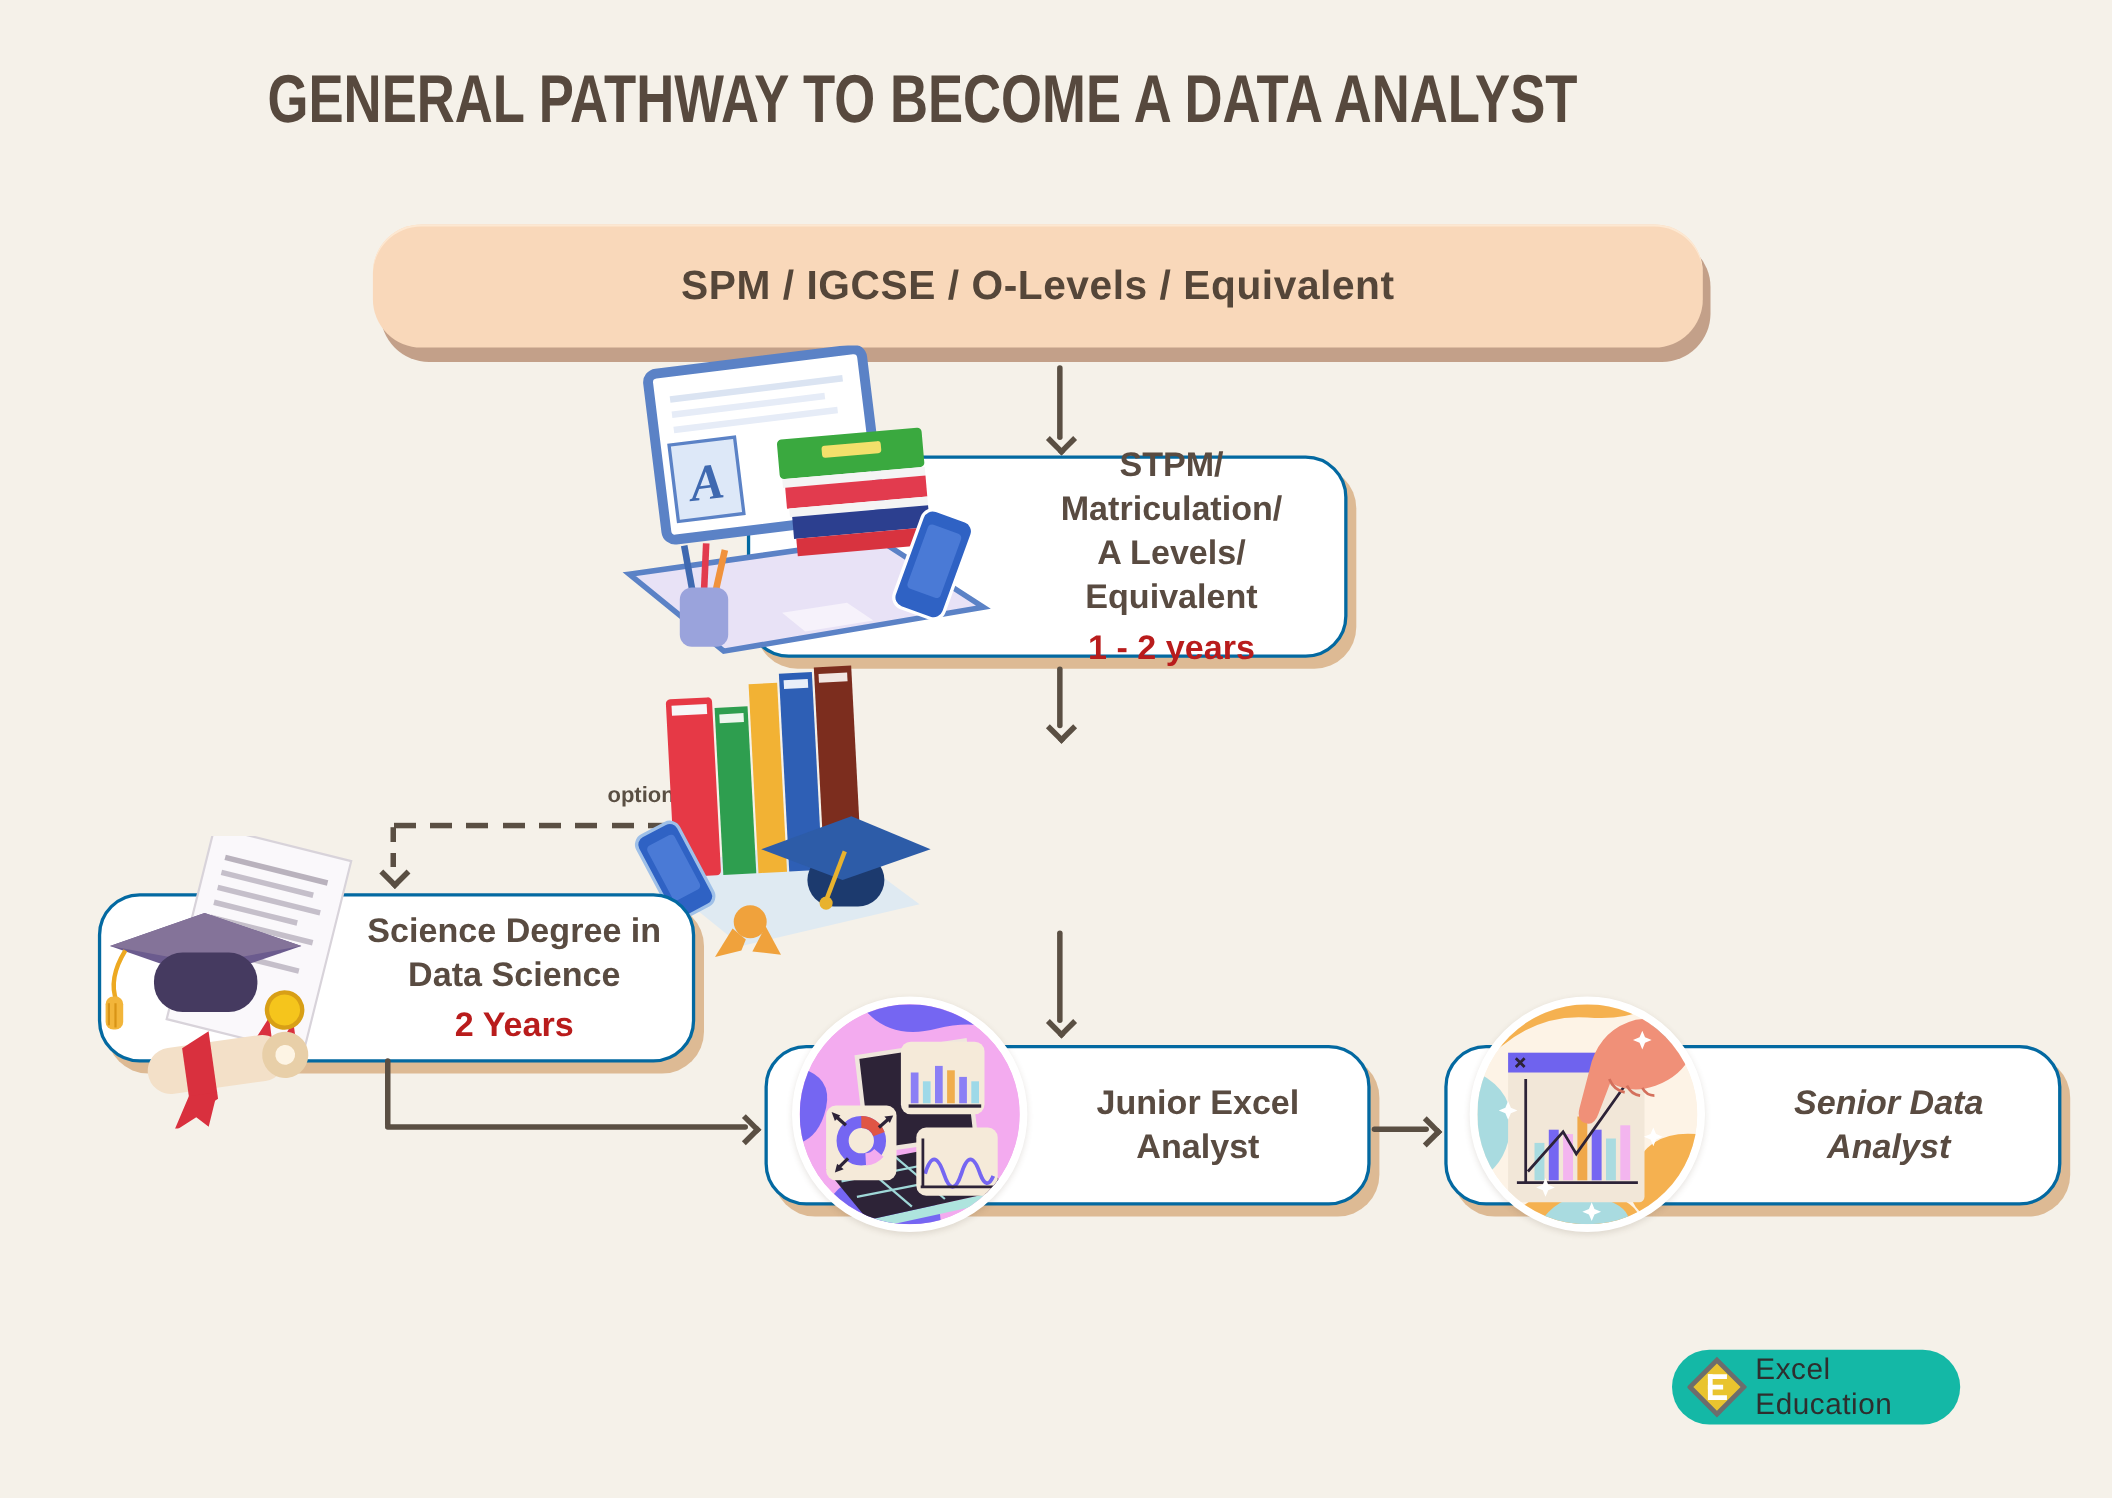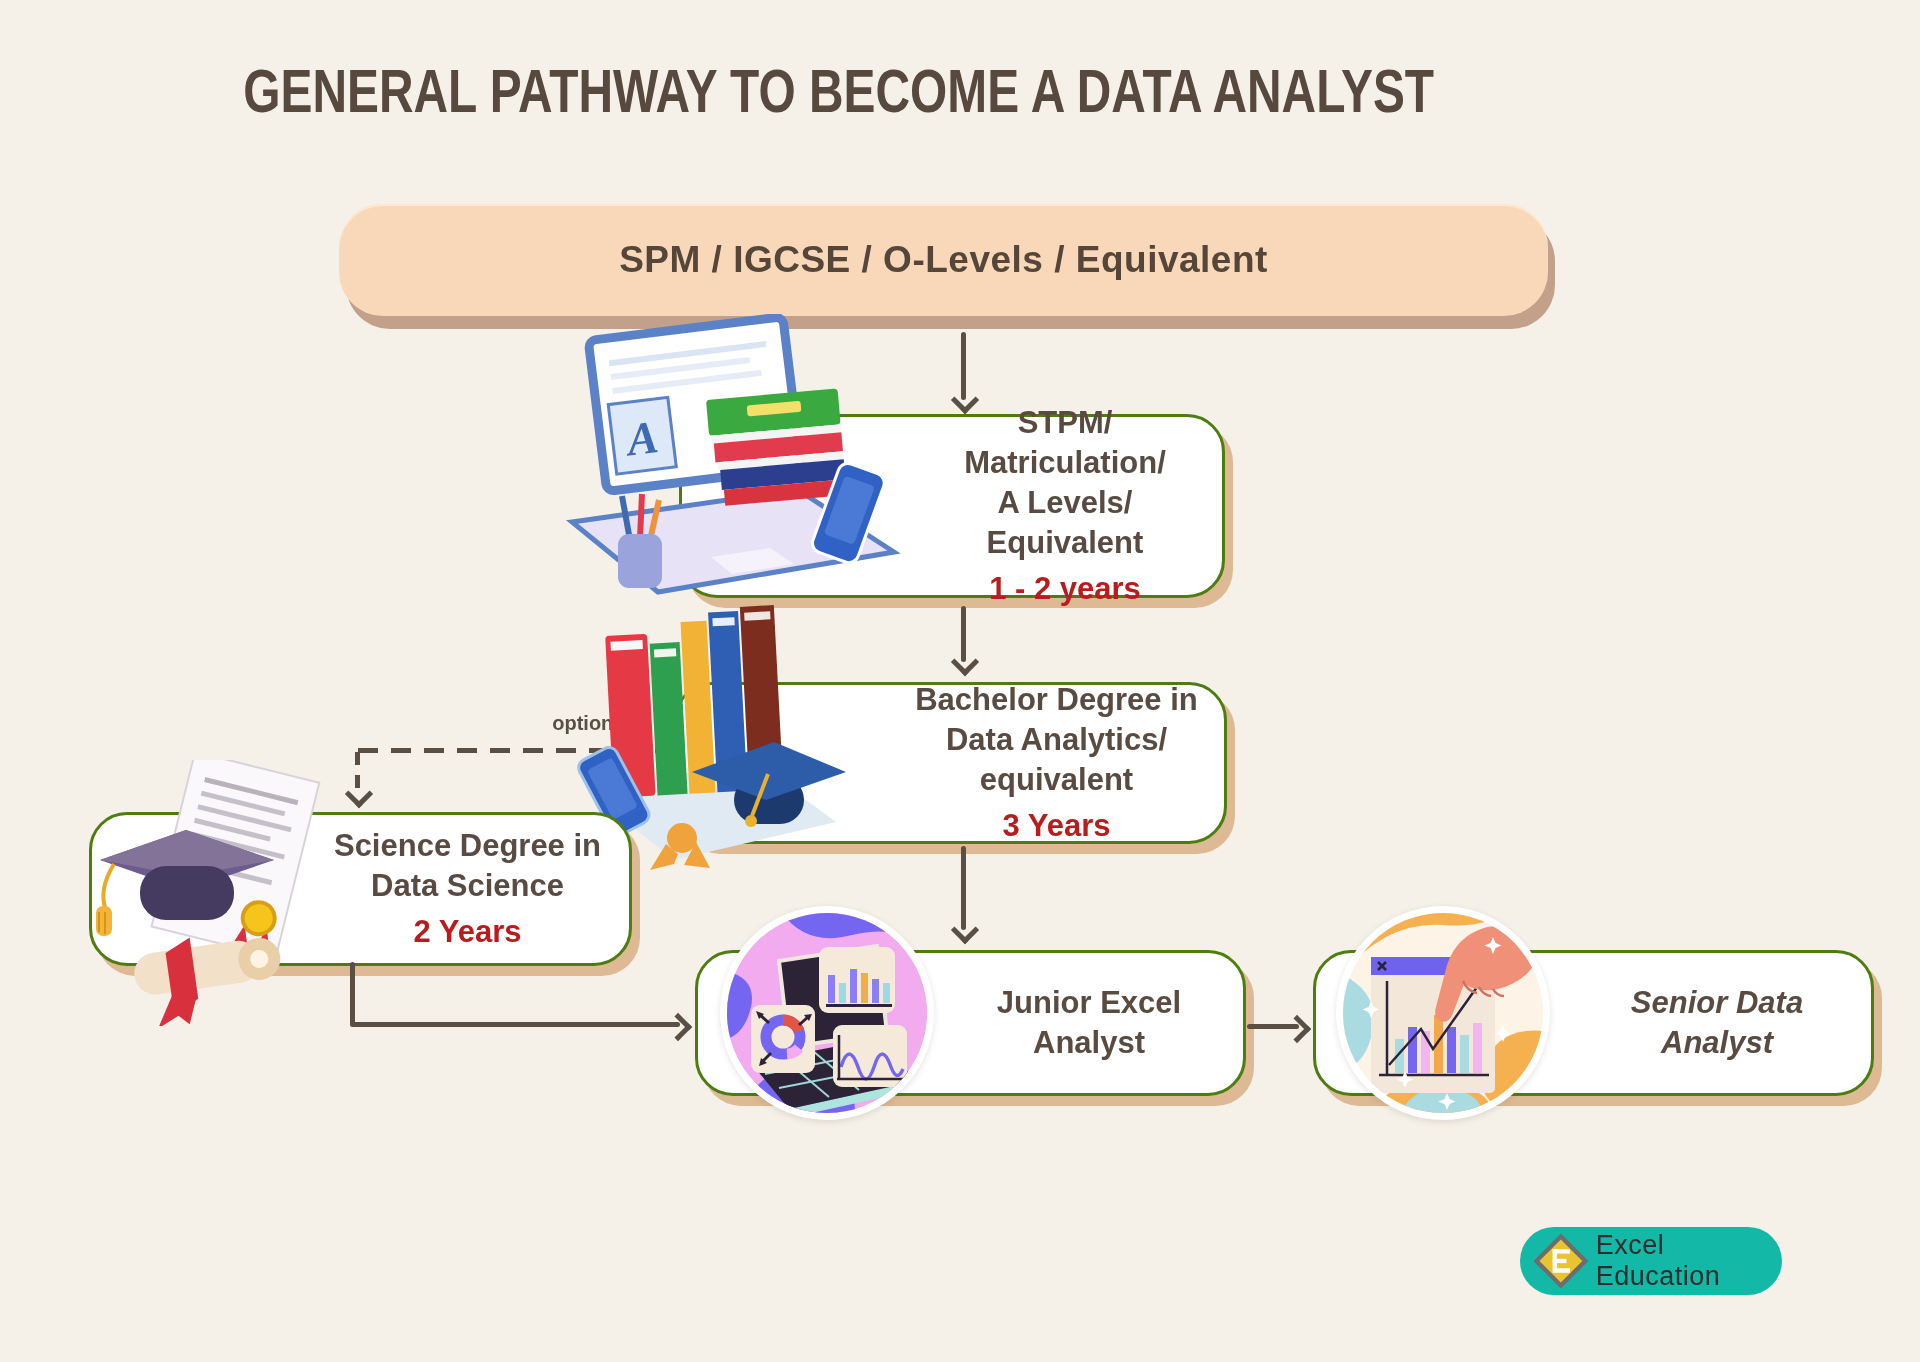--- a/index.html
+++ b/index.html
@@ -17,21 +17,21 @@
   }
   
   .spm-box{
     position:absolute;left:339px;top:204px;width:1209px;height:112px;
     background:#f9d8ba;border-radius:44px;
     box-shadow:7px 13px 0 #c3a089, inset 0 2px 0 #fde8d2;
     display:flex;align-items:center;justify-content:center;
   }
   .spm-box .spm-label{font-size:37px;font-weight:700;color:#554639;letter-spacing:.5px;}
   .card{
-    position:absolute;background:#ffffff;border:3px solid #4d7c0f;border-radius:38px;
+    position:absolute;background:#ffffff;border:3px solid #0369a1;border-radius:38px;
     box-shadow:8px 10px 0 #ddba94;
   }
   .card-stpm{left:679px;top:414px;width:540px;height:178px;}
   .card-bachelor{left:674px;top:682px;width:547px;height:156px;}
   .card-master{left:89px;top:812px;width:537px;height:148px;}
   .card-junior{left:695px;top:950px;width:545px;height:140px;}
   .card-senior{left:1313px;top:950px;width:555px;height:140px;}
   .card-text{
     position:absolute;top:0;bottom:0;display:flex;flex-direction:column;
     align-items:center;justify-content:center;text-align:center;
@@ -122,27 +122,20 @@
     </g>
     <line x1="74" y1="226" x2="66" y2="182" stroke="#3f69b0" stroke-width="6"></line>
     <line x1="84" y1="224" x2="86" y2="180" stroke="#e23b4e" stroke-width="6"></line>
     <line x1="94" y1="226" x2="103" y2="186" stroke="#f0923c" stroke-width="6"></line>
     <rect x="62" y="220" width="44" height="54" rx="11" fill="#9aa3dc"></rect>
   </svg>
 
   <div class="aline-v" style="left:961px;top:606px;height:56px;"></div>
   <div class="chev chev-down" style="left:955px;top:652px;"></div>
 
-  <div class="card card-bachelor">
-    <div class="card-text">
-      <div class="node-line">Bachelor Degree in</div>
-      <div class="node-line">Data Analytics/ equivalent</div>
-      <div class="duration">3 Years</div>
-    </div>
-  </div>
 
   <div class="optional-label">optional</div>
   <div class="dash-h" style="left:358px;top:748px;width:316px;"></div>
   <div class="dash-v" style="left:355px;top:752px;height:40px;"></div>
   <div class="chev chev-down" style="left:349px;top:784px;"></div>
 
   <svg class="illu" style="left:574px;top:576px;" width="280" height="300" viewBox="0 0 280 300">
     <polygon points="16,216 178,184 262,246 100,284" fill="#dfeaf2"></polygon>
     <circle cx="108" cy="262" r="15" fill="#f0a23c"></circle>
     <polygon points="92,268 76,294 100,288 104,278" fill="#f0a23c"></polygon>

